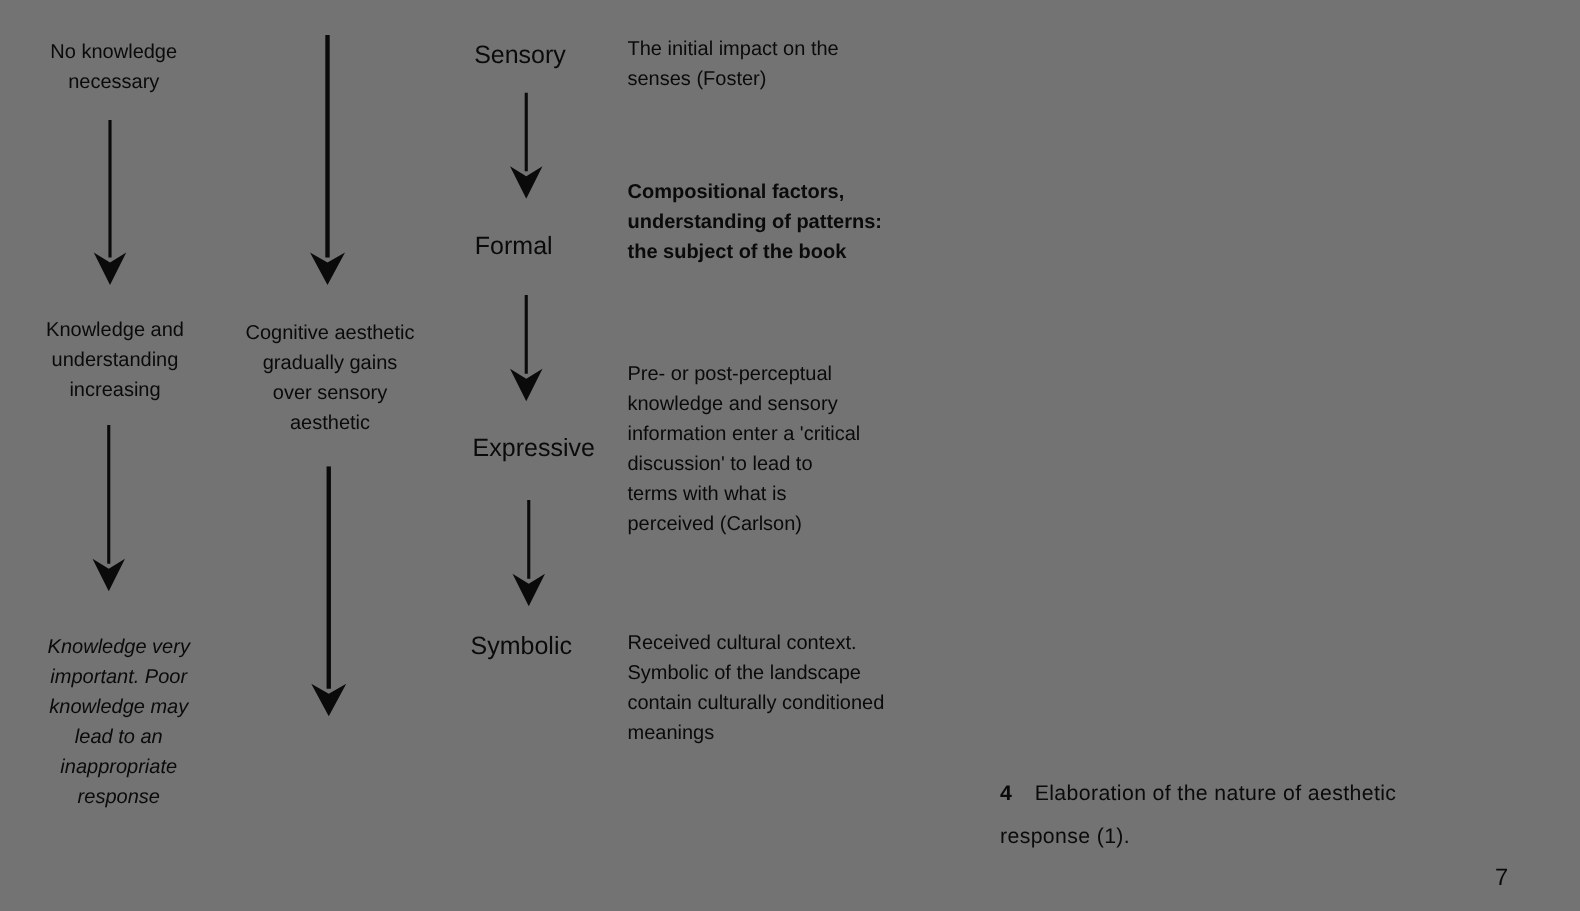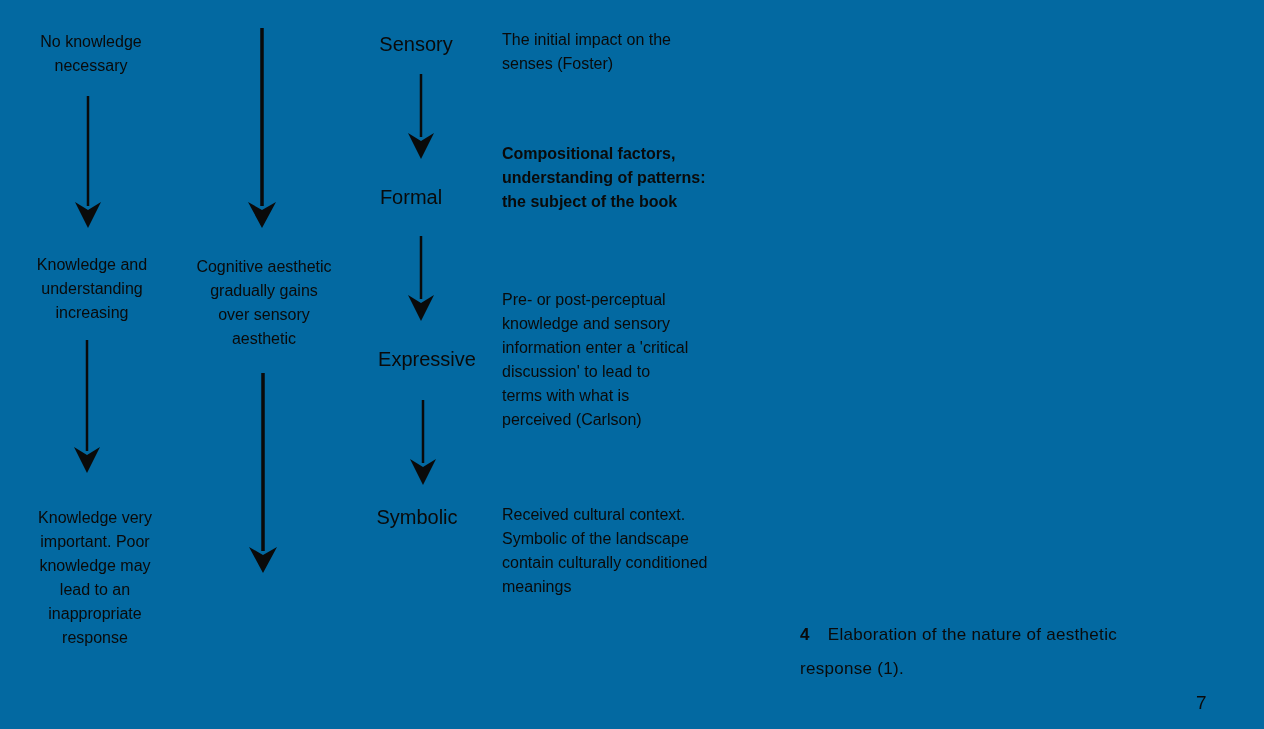--- a/index.html
+++ b/index.html
@@ -1,20 +1,20 @@
 <!DOCTYPE html>
 <html><head>
 <meta charset="utf-8">
 <style>
   html, body { margin: 0; padding: 0; background: #ffffff; }
   .page {
     position: relative;
     width: 1264px;
     height: 729px;
-    background: #0369a1;
+    background: #737373;
     color: #0a0a0a;
     font-family: "Liberation Sans", sans-serif;
     overflow: hidden;
   }
   .block {
     position: absolute;
     font-size: 16px;
     line-height: 24px;
     white-space: pre-line;
   }
@@ -58,21 +58,21 @@
 
   <div class="block center" style="left:92px; top:253px;">Knowledge and
 understanding
 increasing</div>
 
   <svg class="arrow" style="left:72px; top:340px;" width="30" height="133" viewBox="0 0 30 133">
     <line x1="15" y1="0" x2="15" y2="111" stroke="#0a0a0a" stroke-width="2.5"></line>
     <path d="M15,133 L2,107 L15,115 L28,107 Z" fill="#0a0a0a"></path>
   </svg>
 
-  <div class="block center" style="left:95px; top:506px;">Knowledge very
+  <div class="block center" style="left:95px; top:506px;font-style:italic;">Knowledge very
 important. Poor
 knowledge may
 lead to an
 inappropriate
 response</div>
 
   <svg class="arrow" style="left:247px; top:28px;" width="30" height="200" viewBox="0 0 30 200">
     <line x1="15" y1="0" x2="15" y2="178" stroke="#0a0a0a" stroke-width="3.5"></line>
     <path d="M15,200 L1,174 L15,182 L29,174 Z" fill="#0a0a0a"></path>
   </svg>

